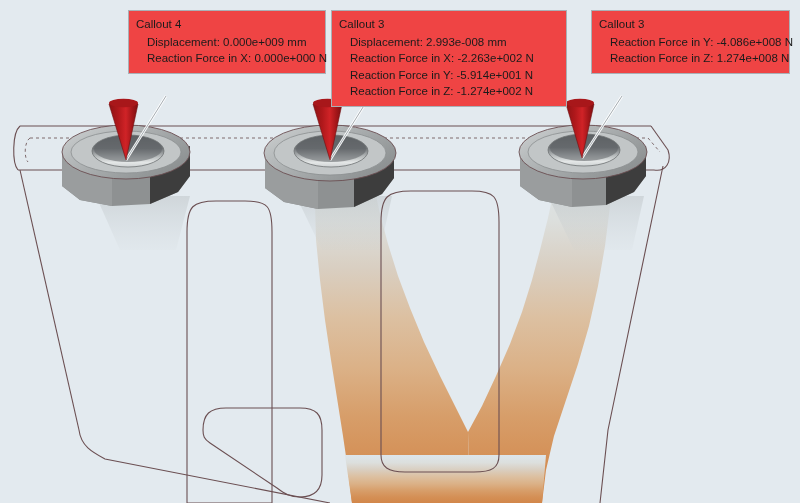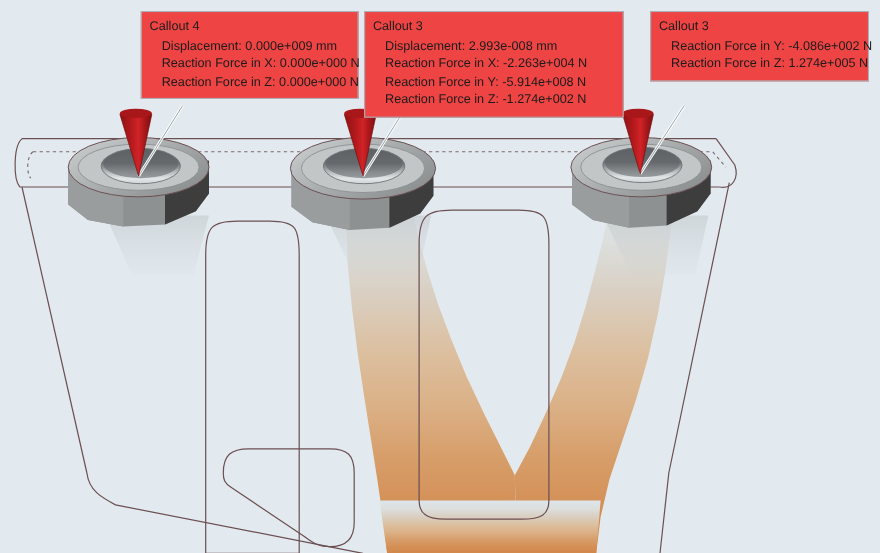--- a/index.html
+++ b/index.html
@@ -205,30 +205,29 @@
     <g>
       <path d="M 582,158 L 566,104 C 573,99 588,99 594,104 Z" fill="url(#gArrow)" stroke="#6e0d0f" stroke-width="0.6"></path>
       <ellipse cx="580" cy="103" rx="14" ry="4.2" fill="#a8171a"></ellipse>
     </g>
   </svg>
 
   <div class="callout" style="left:128px;top:10px;width:198px;">
     <div class="c-title">Callout 4</div>
     <div class="c-row">Displacement: 0.000e+009 mm</div>
     <div class="c-row">Reaction Force in X: 0.000e+000 N</div>
-    <div class="c-row">Reaction Force in Z: 0.000e+000 N</div>
   </div>
 
   <div class="callout" style="left:331px;top:10px;width:236px;">
     <div class="c-title">Callout 3</div>
     <div class="c-row">Displacement: 2.993e-008 mm</div>
-    <div class="c-row">Reaction Force in X: -2.263e+004 N</div>
-    <div class="c-row">Reaction Force in Y: -5.914e+008 N</div>
+    <div class="c-row">Reaction Force in X: -2.263e+002 N</div>
+    <div class="c-row">Reaction Force in Y: -5.914e+001 N</div>
     <div class="c-row">Reaction Force in Z: -1.274e+002 N</div>
   </div>
 
   <div class="callout" style="left:591px;top:10px;width:199px;">
     <div class="c-title">Callout 3</div>
-    <div class="c-row">Reaction Force in Y: -4.086e+002 N</div>
-    <div class="c-row">Reaction Force in Z: 1.274e+005 N</div>
+    <div class="c-row">Reaction Force in Y: -4.086e+008 N</div>
+    <div class="c-row">Reaction Force in Z: 1.274e+008 N</div>
   </div>
 
 </div>
 
 </body></html>

